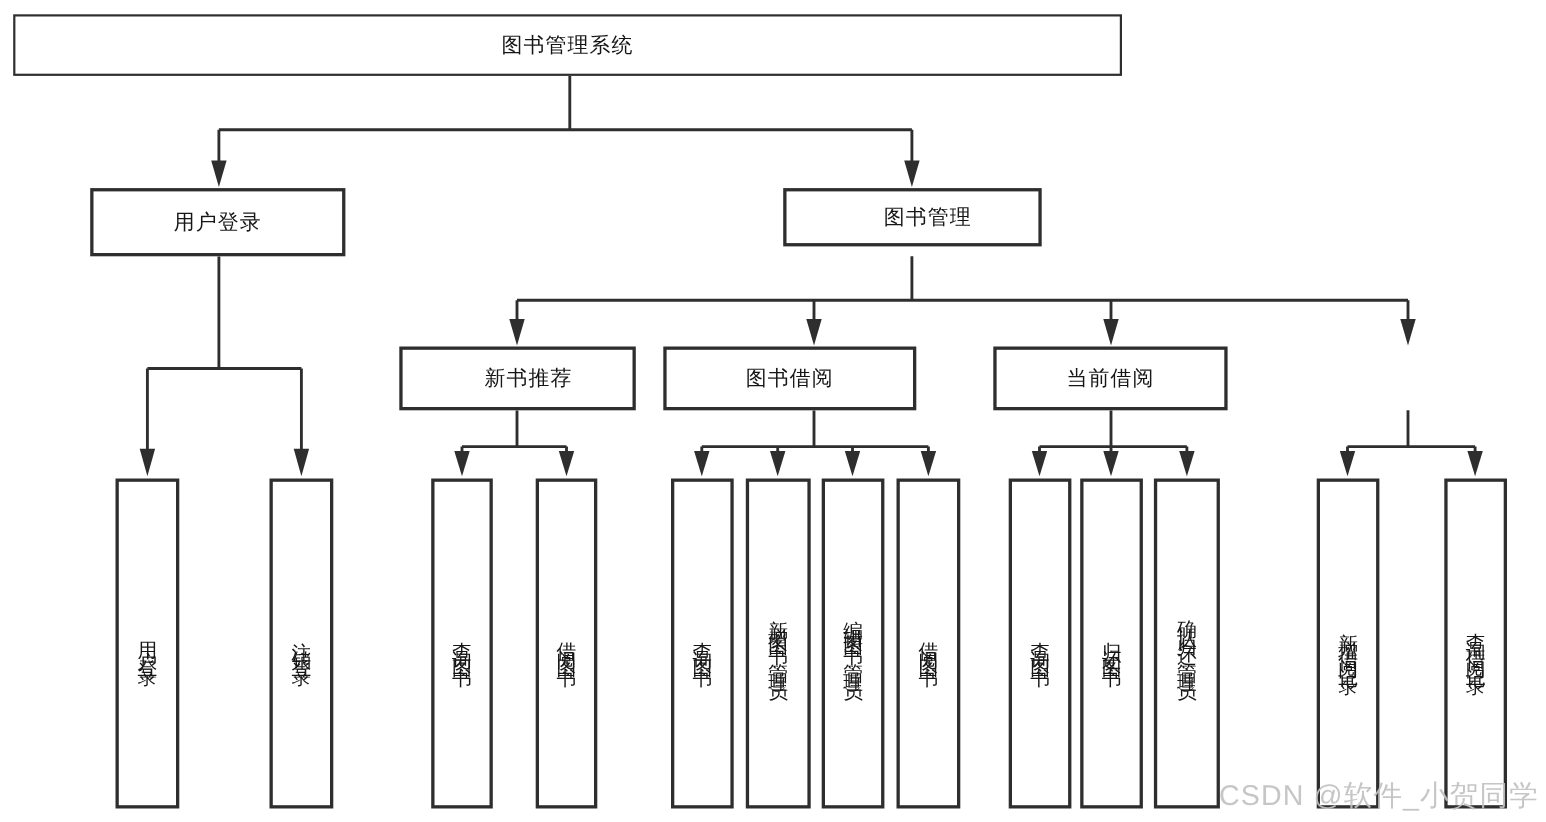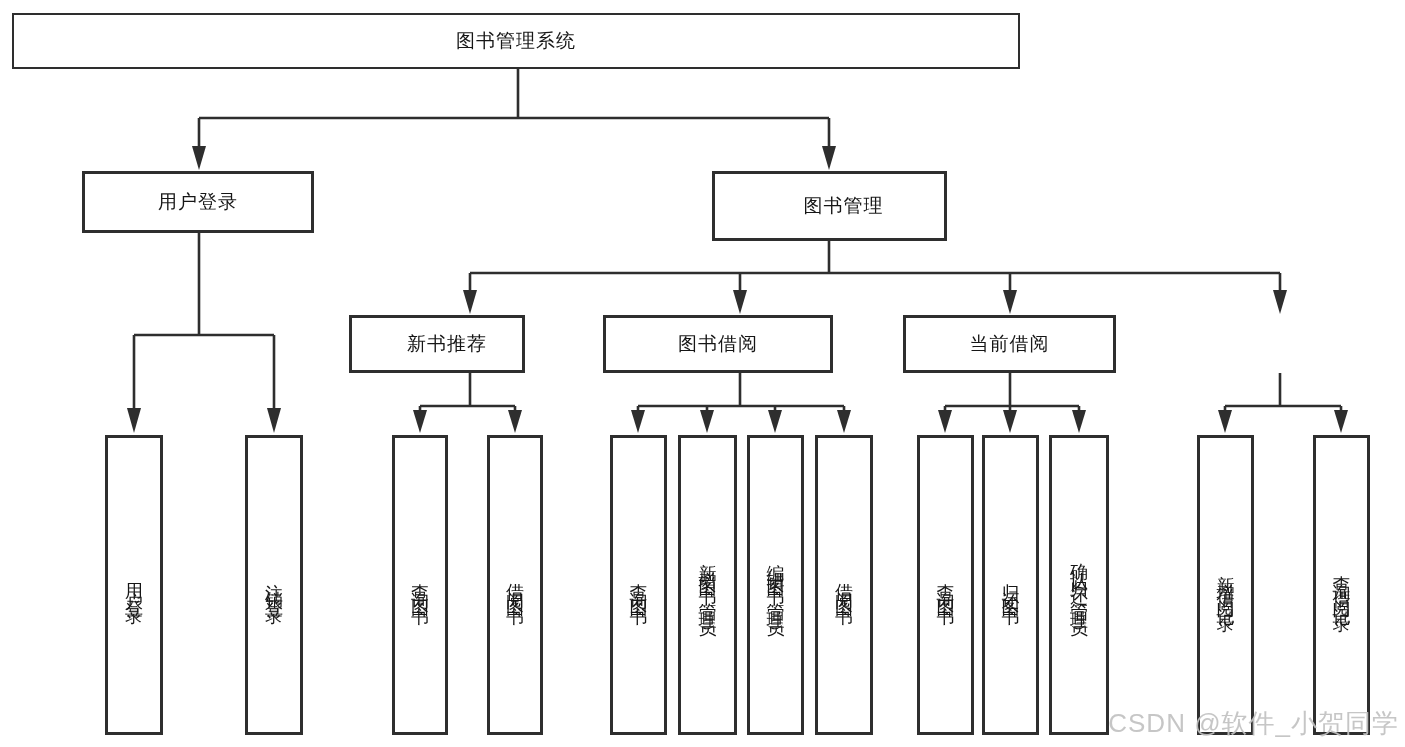--- a/index.html
+++ b/index.html
@@ -118,25 +118,25 @@
     </g>
   </svg>
 
   <div class="node root" style="left:12px; top:13px; width:1008px; height:56px;">
     <span class="label-h">图书管理系统</span>
   </div>
 
   <div class="node" style="left:82px; top:171px; width:232px; height:62px;">
     <span class="label-h">用户登录</span>
   </div>
-  <div class="node" style="left:712px; top:171px; width:235px; height:70px;padding-left:28px;">
+  <div class="node" style="left:712px; top:171px; width:235px; height:53px;padding-left:28px;">
     <span class="label-h">图书管理</span>
   </div>
 
-  <div class="node" style="left:349px; top:315px; width:176px; height:58px;padding-left:20px;">
+  <div class="node" style="left:363px; top:315px; width:215px; height:58px;padding-left:20px;">
     <span class="label-h">新书推荐</span>
   </div>
   <div class="node" style="left:603px; top:315px; width:230px; height:58px;">
     <span class="label-h">图书借阅</span>
   </div>
   <div class="node" style="left:903px; top:315px; width:213px; height:58px;">
     <span class="label-h">当前借阅</span>
   </div>
 
   <div class="node" style="left:105px; top:435px; width:58px; height:300px;">

